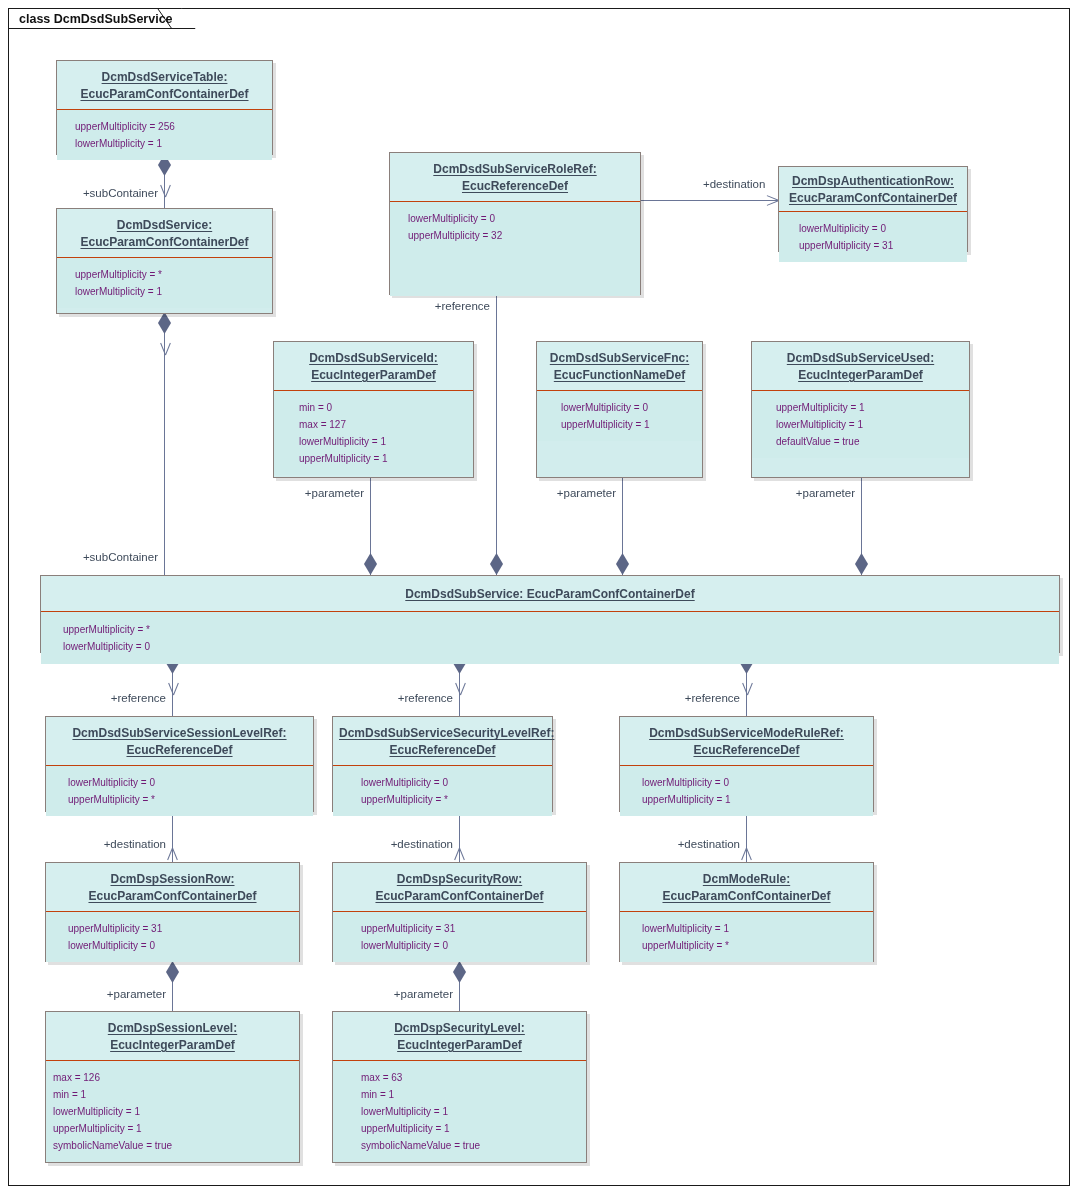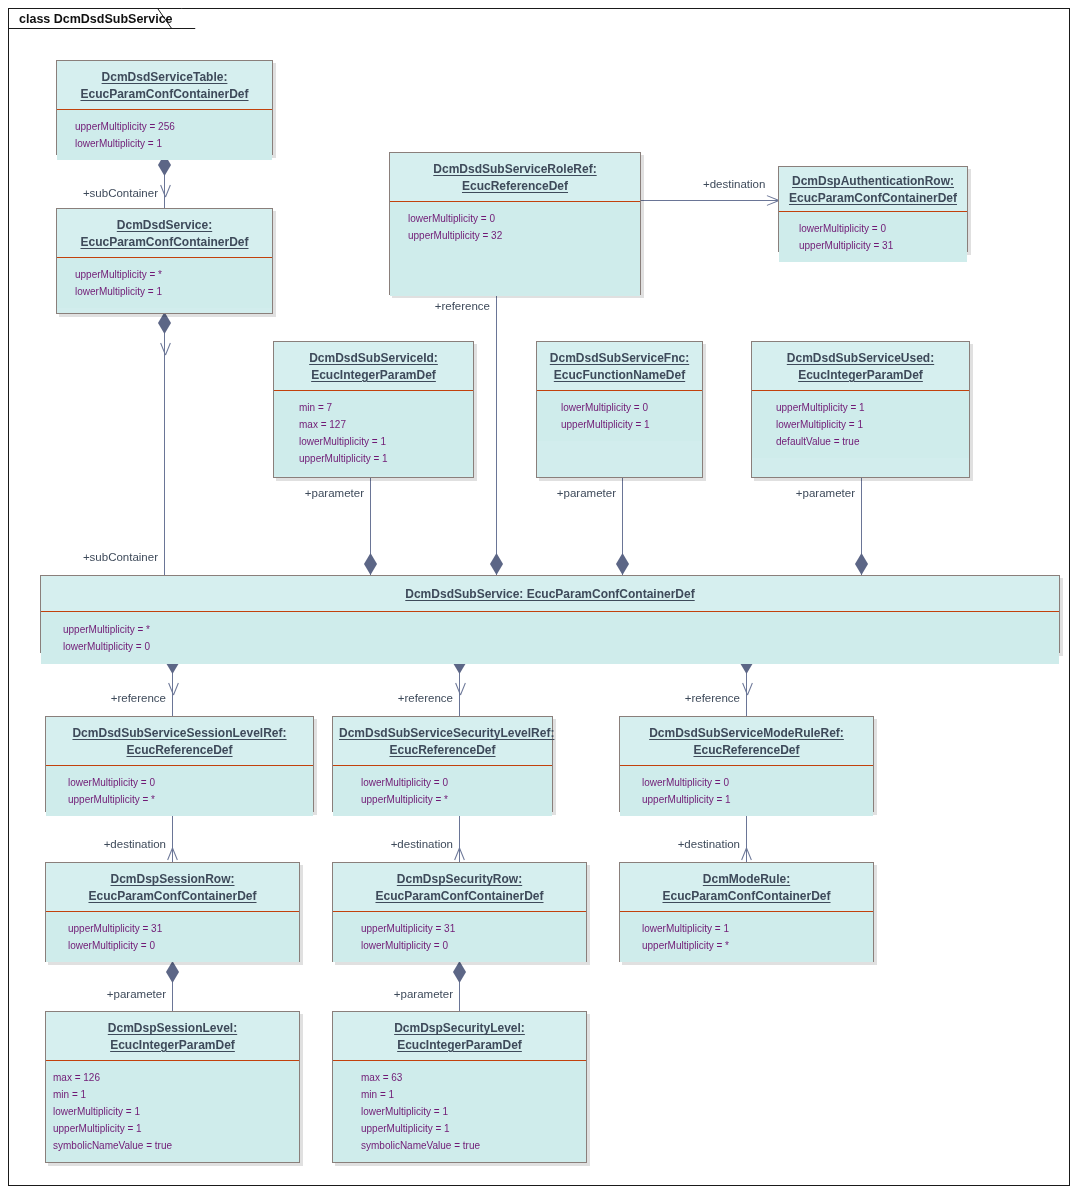--- a/index.html
+++ b/index.html
@@ -311,21 +311,21 @@
       <div class="attr">upperMultiplicity = 31</div>
     </div>
   </div>
 
   <div class="uml" style="left:273px;top:341px;width:201px;height:137px;">
     <div class="uml-head">
       <span class="nm">DcmDsdSubServiceId:</span><br>
       <span class="nm">EcucIntegerParamDef</span>
     </div>
     <div class="uml-body" style="padding-left:25px;">
-      <div class="attr">min = 7</div>
+      <div class="attr">min = 0</div>
       <div class="attr">max = 127</div>
       <div class="attr">lowerMultiplicity = 1</div>
       <div class="attr">upperMultiplicity = 1</div>
     </div>
   </div>
 
   <div class="uml" style="left:536px;top:341px;width:167px;height:137px;">
     <div class="uml-head">
       <span class="nm">DcmDsdSubServiceFnc:</span><br>
       <span class="nm">EcucFunctionNameDef</span>

